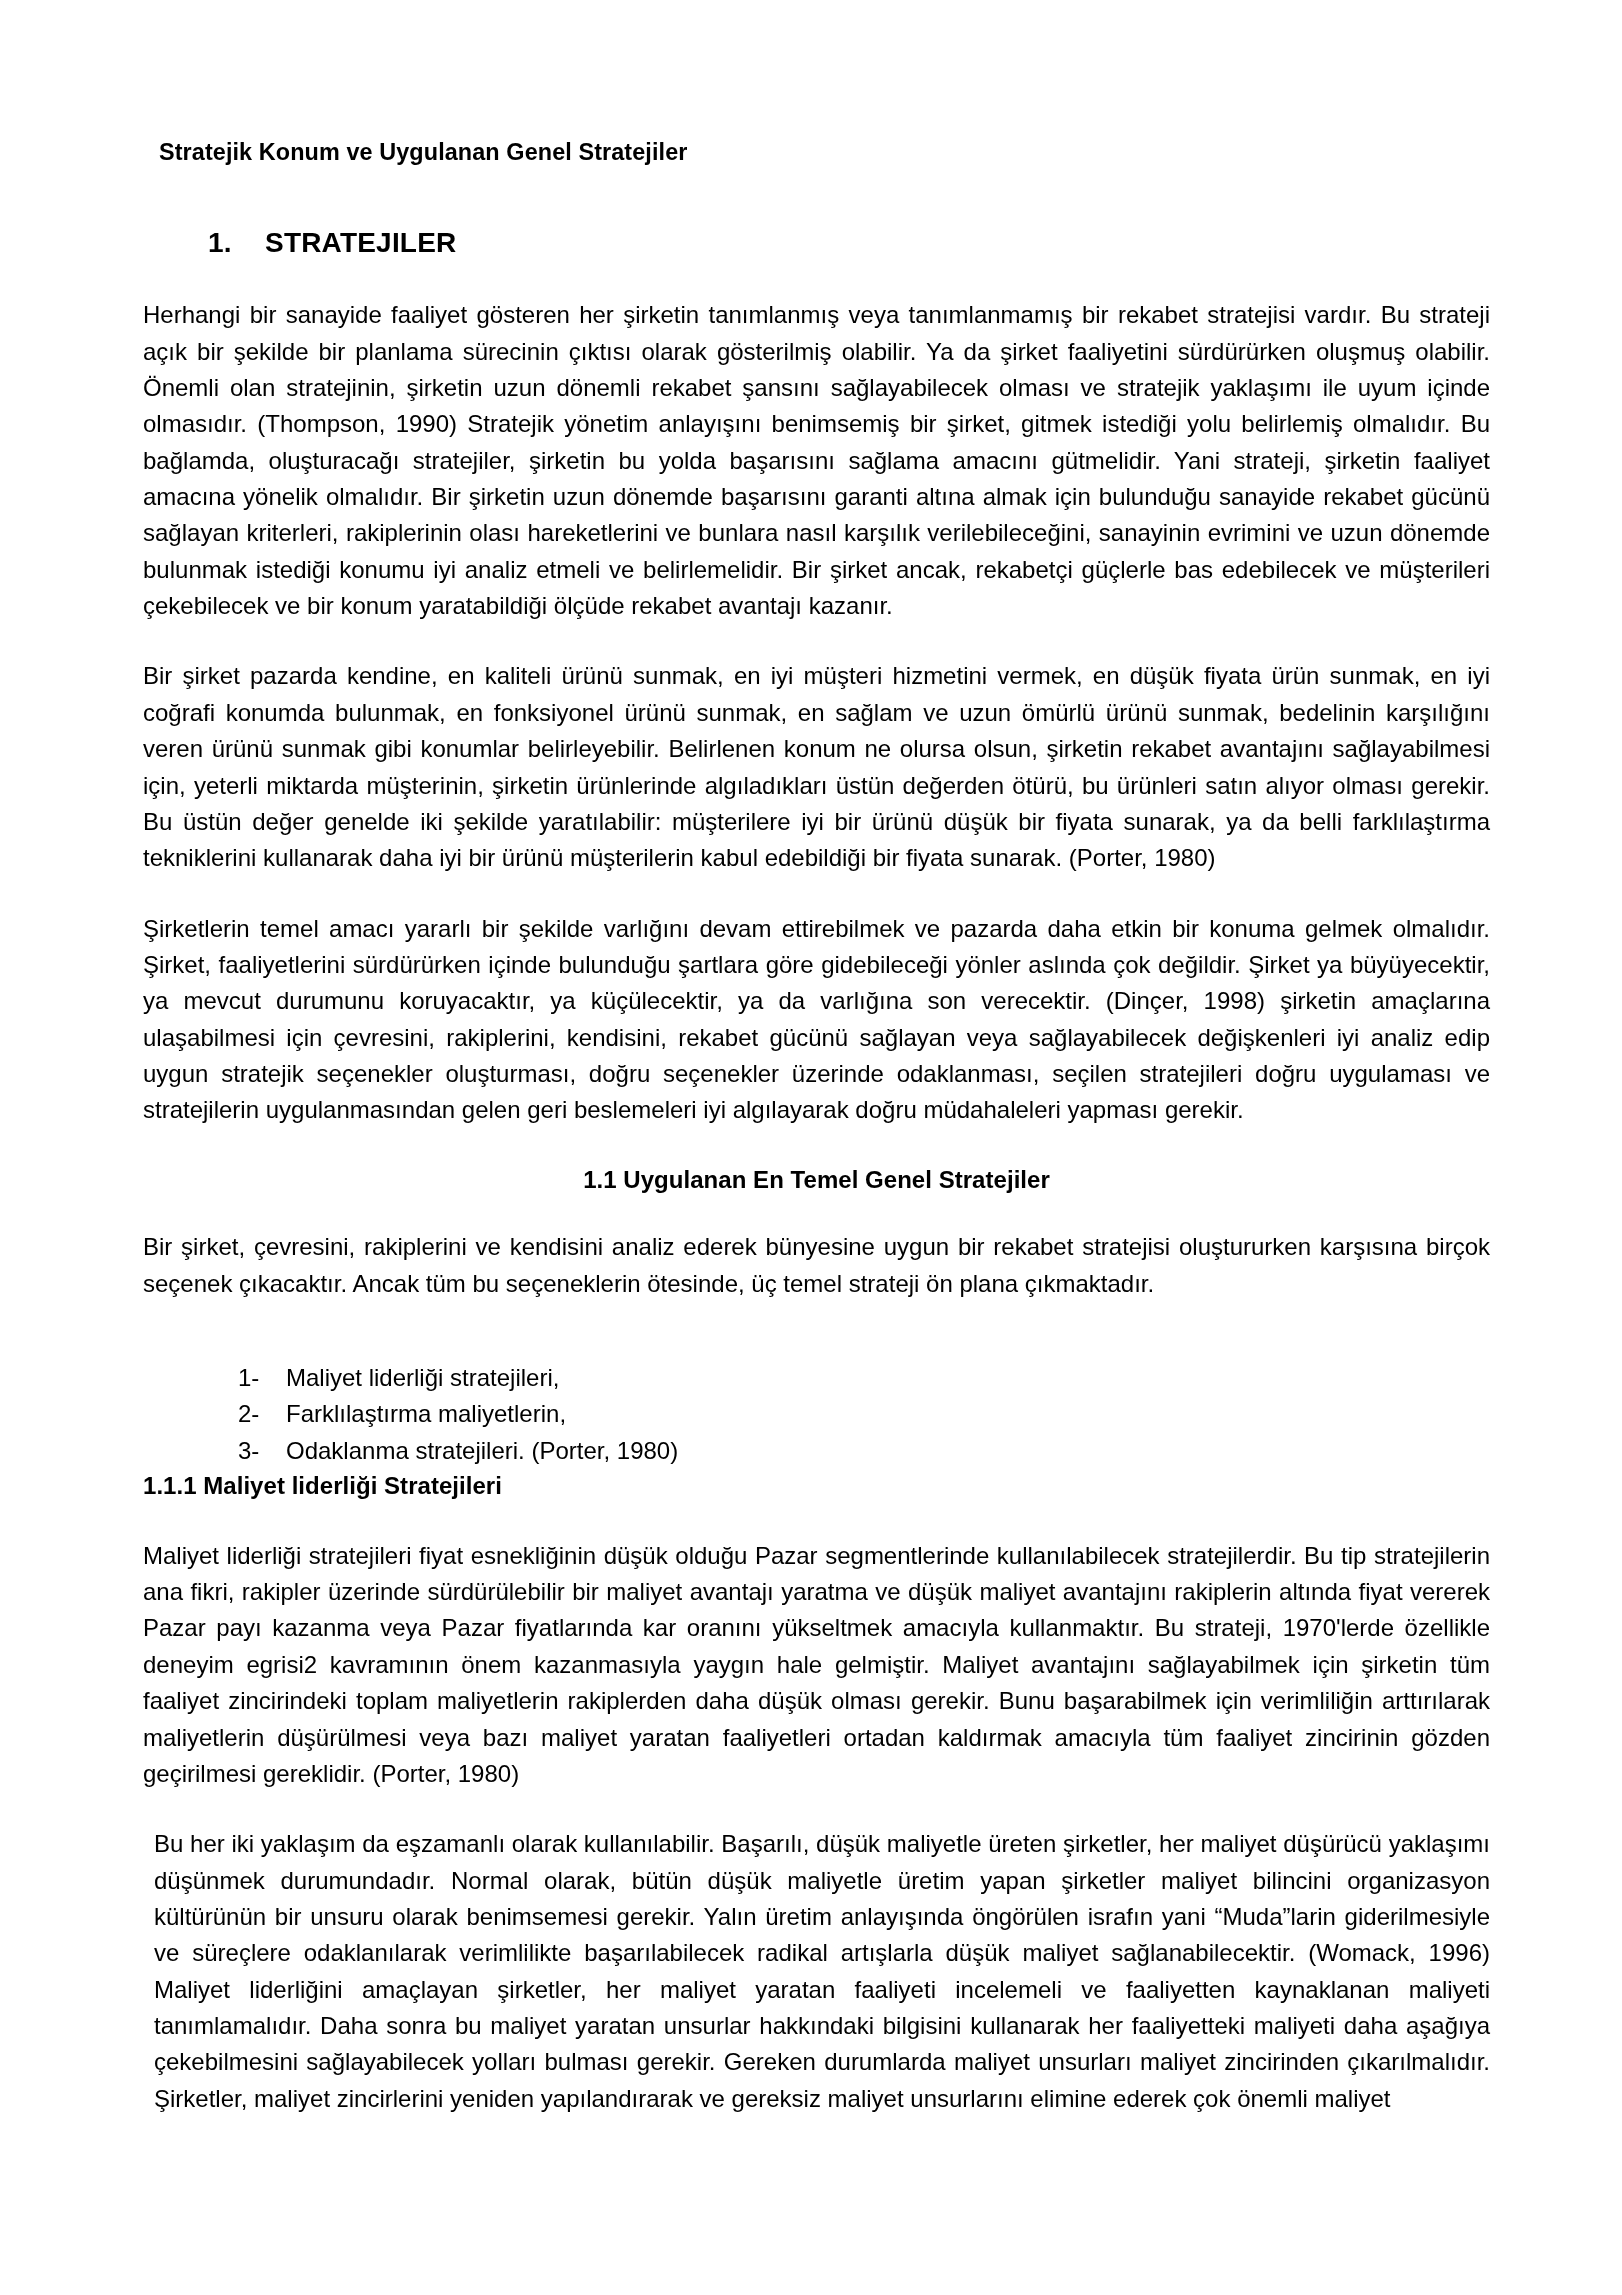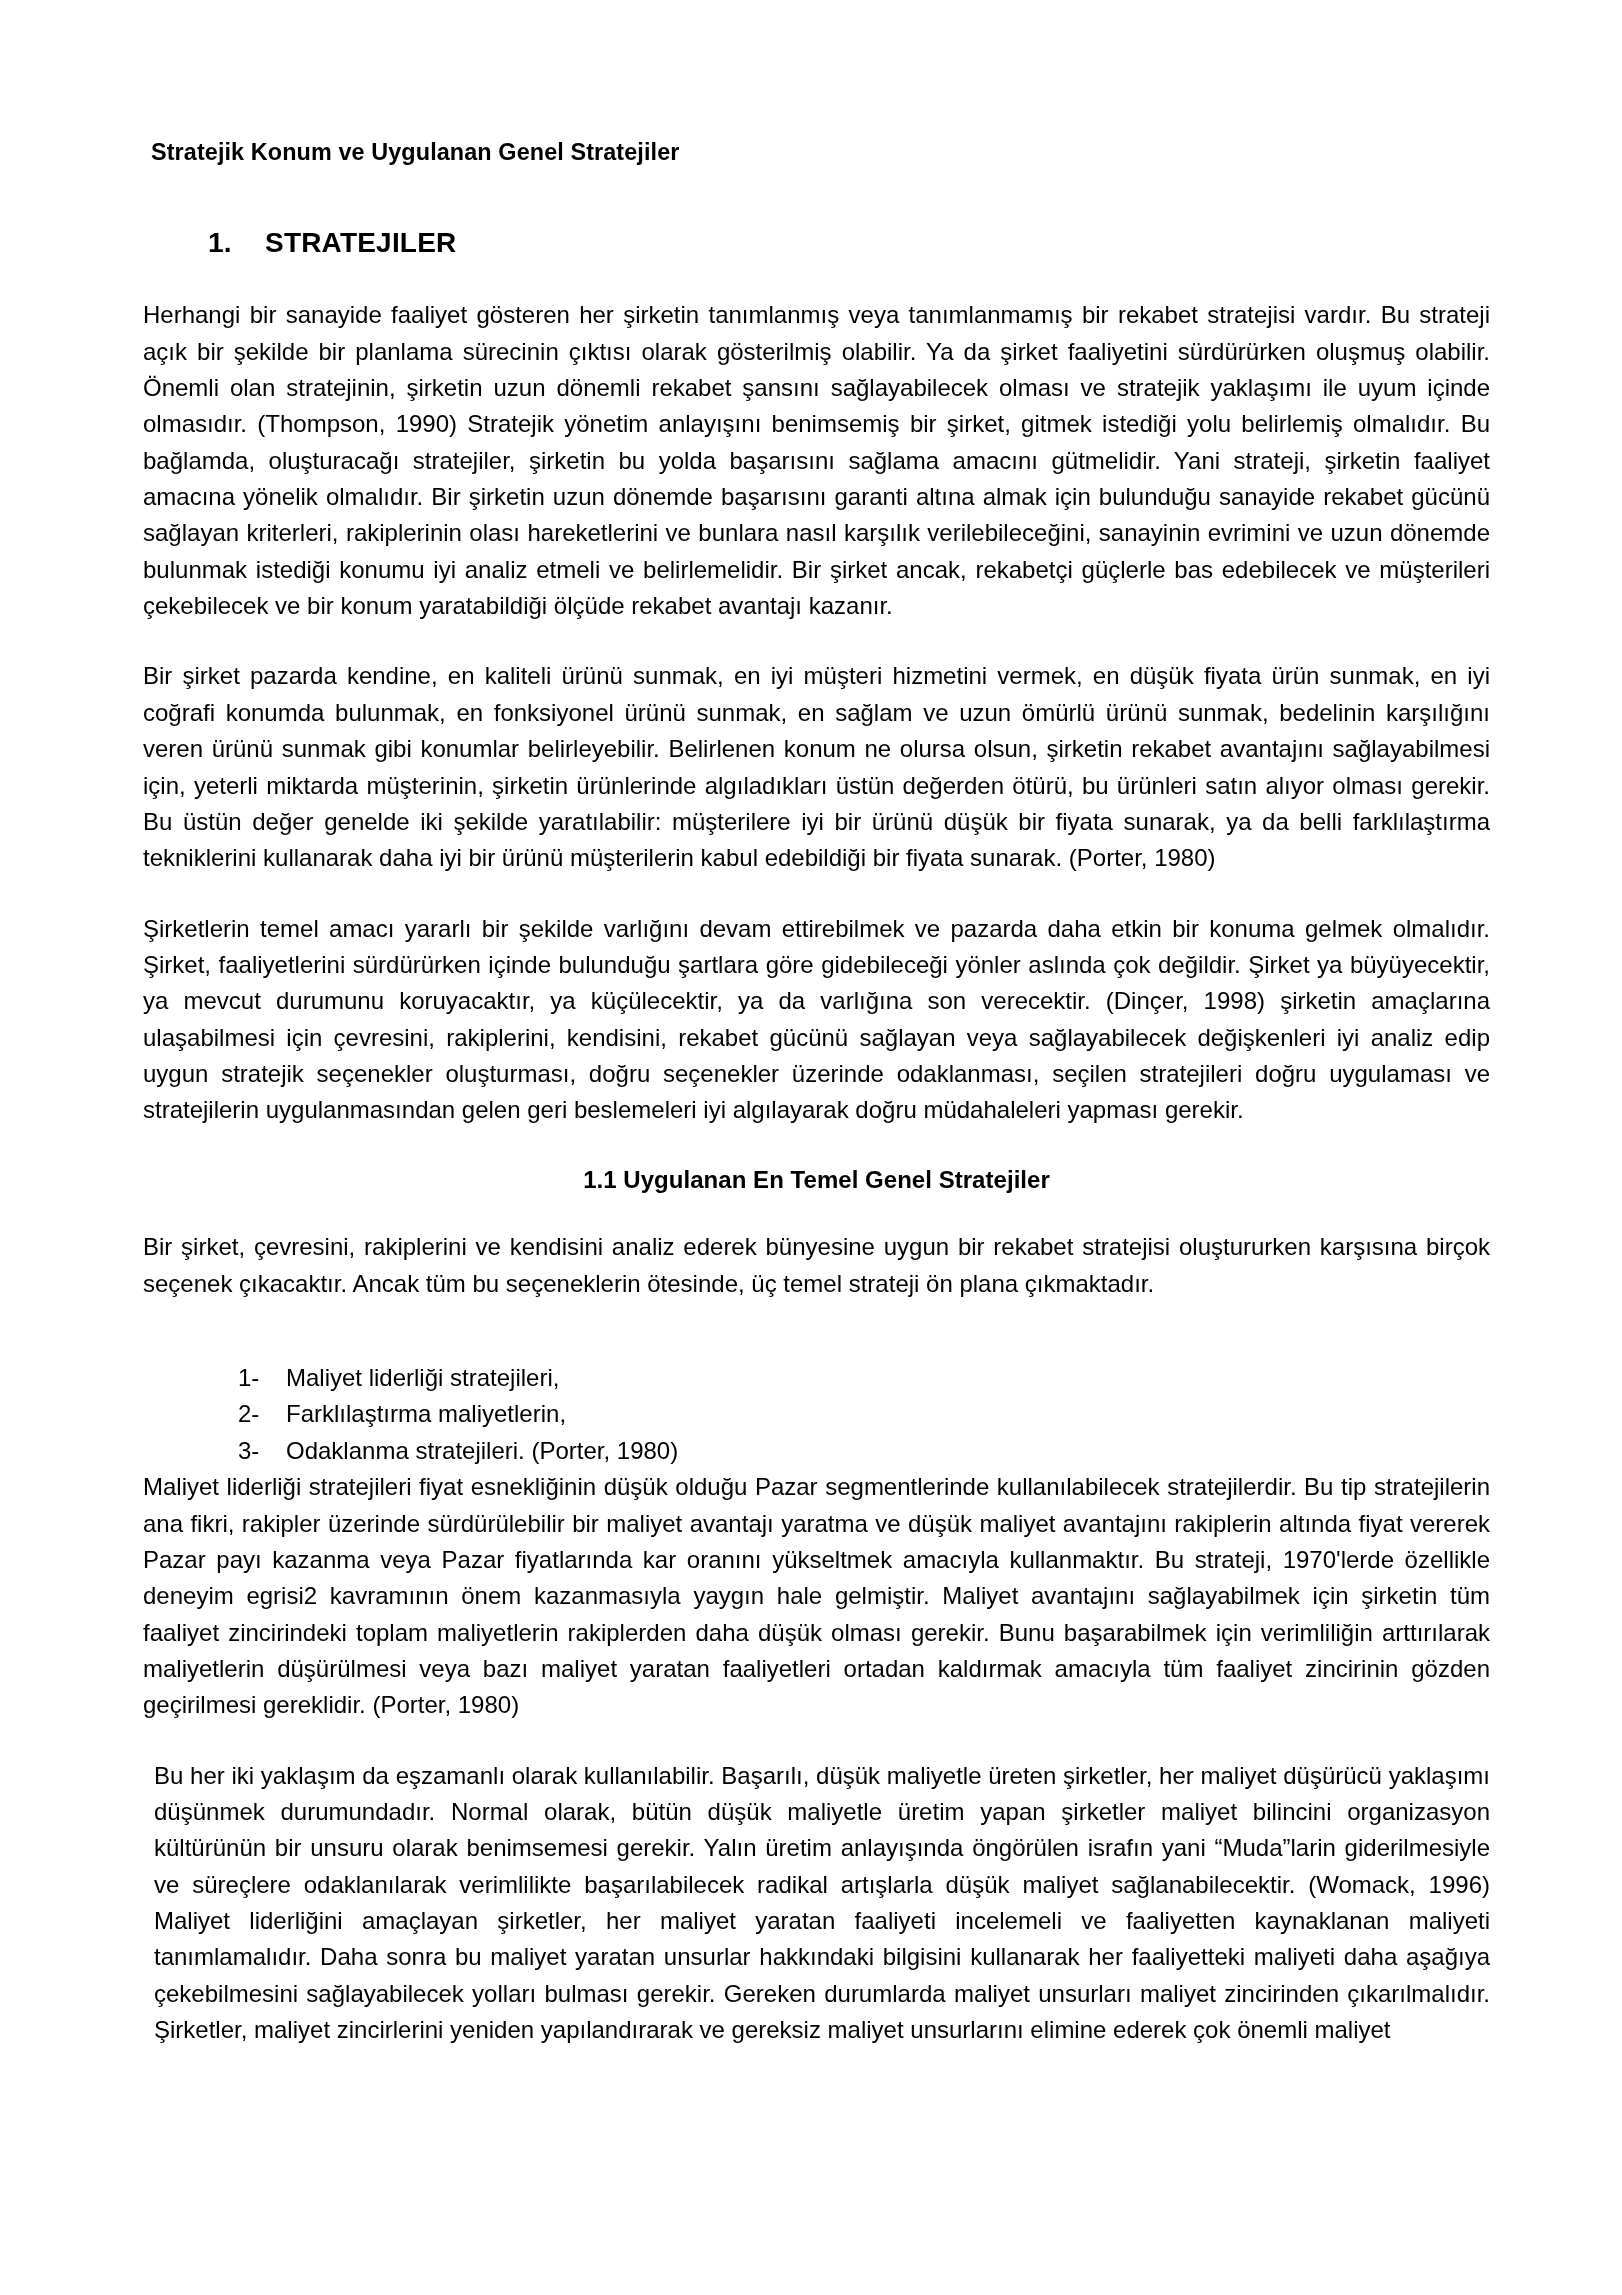--- a/index.html
+++ b/index.html
@@ -23,21 +23,21 @@
   }
   .doc-body {
     width: 1347px;
   }
 
   
   .doc-title {
     font-size: 23.4px;
     font-weight: bold;
     line-height: 1.18;
-    margin: 0 0 35px 8px;
+    margin: 0 0 35px 16px;
     letter-spacing: 0.1px;
   }
 
   
   .top-heading {
     display: flex;
     align-items: baseline;
     margin: 0 0 38px 0;
     padding-left: 65px;
     font-size: 28px;
@@ -148,20 +148,21 @@
         <span class="marker">2-</span>
         <span class="item-text">Farklılaştırma maliyetlerin,</span>
       </li>
       <li>
         <span class="marker">3-</span>
         <span class="item-text">Odaklanma stratejileri. (Porter, 1980)</span>
       </li>
     </ol>
 
 
+    <h3 class="sub-sub-heading">1.1.1 Maliyet liderliği Stratejileri</h3>
 
     <p class="body">Maliyet liderliği stratejileri fiyat esnekliğinin düşük olduğu Pazar segmentlerinde kullanılabilecek stratejilerdir. Bu tip stratejilerin ana fikri, rakipler üzerinde sürdürülebilir bir maliyet avantajı yaratma ve düşük maliyet avantajını rakiplerin altında fiyat vererek Pazar payı kazanma veya Pazar fiyatlarında kar oranını yükseltmek amacıyla kullanmaktır. Bu strateji, 1970'lerde özellikle deneyim egrisi2 kavramının önem kazanmasıyla yaygın hale gelmiştir. Maliyet avantajını sağlayabilmek için şirketin tüm faaliyet zincirindeki toplam maliyetlerin rakiplerden daha düşük olması gerekir. Bunu başarabilmek için verimliliğin arttırılarak maliyetlerin düşürülmesi veya bazı maliyet yaratan faaliyetleri ortadan kaldırmak amacıyla tüm faaliyet zincirinin gözden geçirilmesi gereklidir. (Porter, 1980)</p>
 
     <p class="body tight">Bu her iki yaklaşım da eşzamanlı olarak kullanılabilir. Başarılı, düşük maliyetle üreten şirketler, her maliyet düşürücü yaklaşımı düşünmek durumundadır. Normal olarak, bütün düşük maliyetle üretim yapan şirketler maliyet bilincini organizasyon kültürünün bir unsuru olarak benimsemesi gerekir. Yalın üretim anlayışında öngörülen israfın yani “Muda”larin giderilmesiyle ve süreçlere odaklanılarak verimlilikte başarılabilecek radikal artışlarla düşük maliyet sağlanabilecektir. (Womack, 1996) Maliyet liderliğini amaçlayan şirketler, her maliyet yaratan faaliyeti incelemeli ve faaliyetten kaynaklanan maliyeti tanımlamalıdır. Daha sonra bu maliyet yaratan unsurlar hakkındaki bilgisini kullanarak her faaliyetteki maliyeti daha aşağıya çekebilmesini sağlayabilecek yolları bulması gerekir. Gereken durumlarda maliyet unsurları maliyet zincirinden çıkarılmalıdır. Şirketler, maliyet zincirlerini yeniden yapılandırarak ve gereksiz maliyet unsurlarını elimine ederek çok önemli maliyet</p>
 
   </div>
 </div>
 
 
 </body></html>

